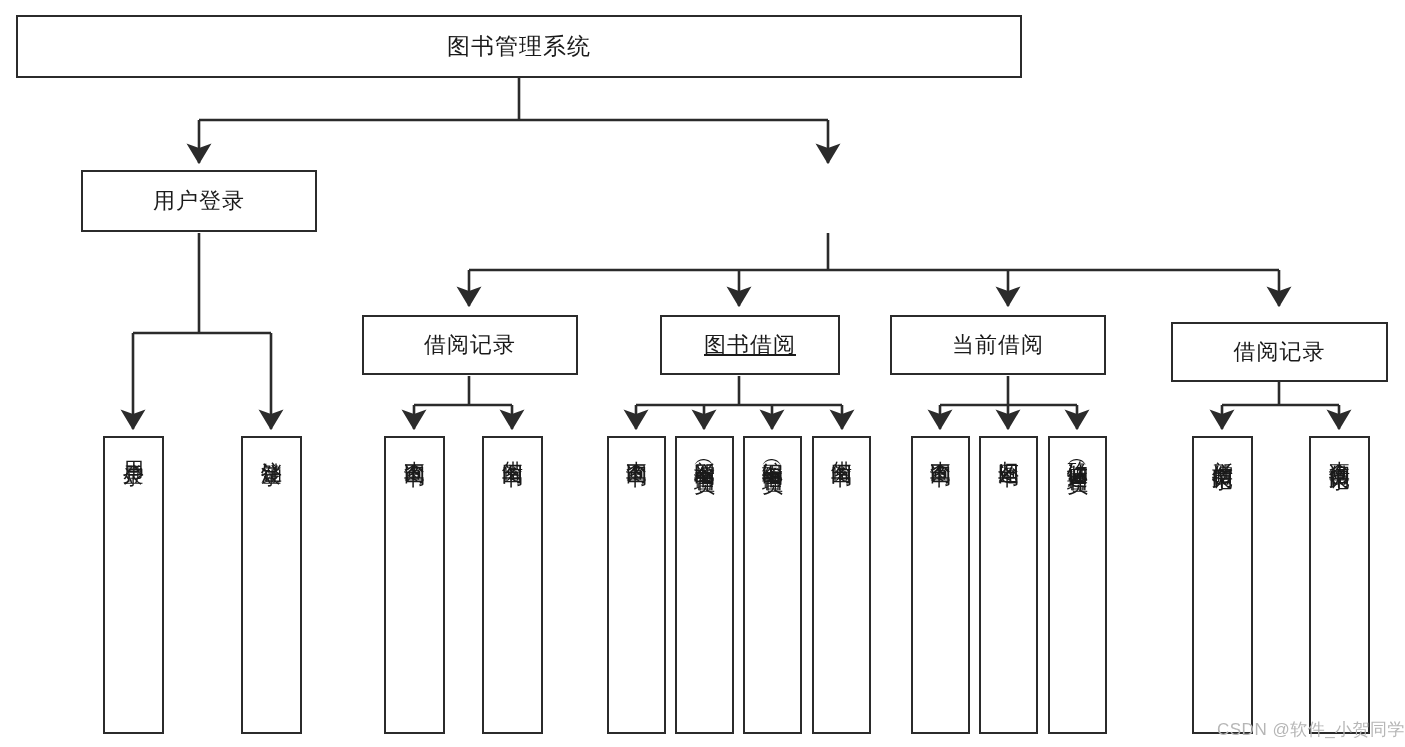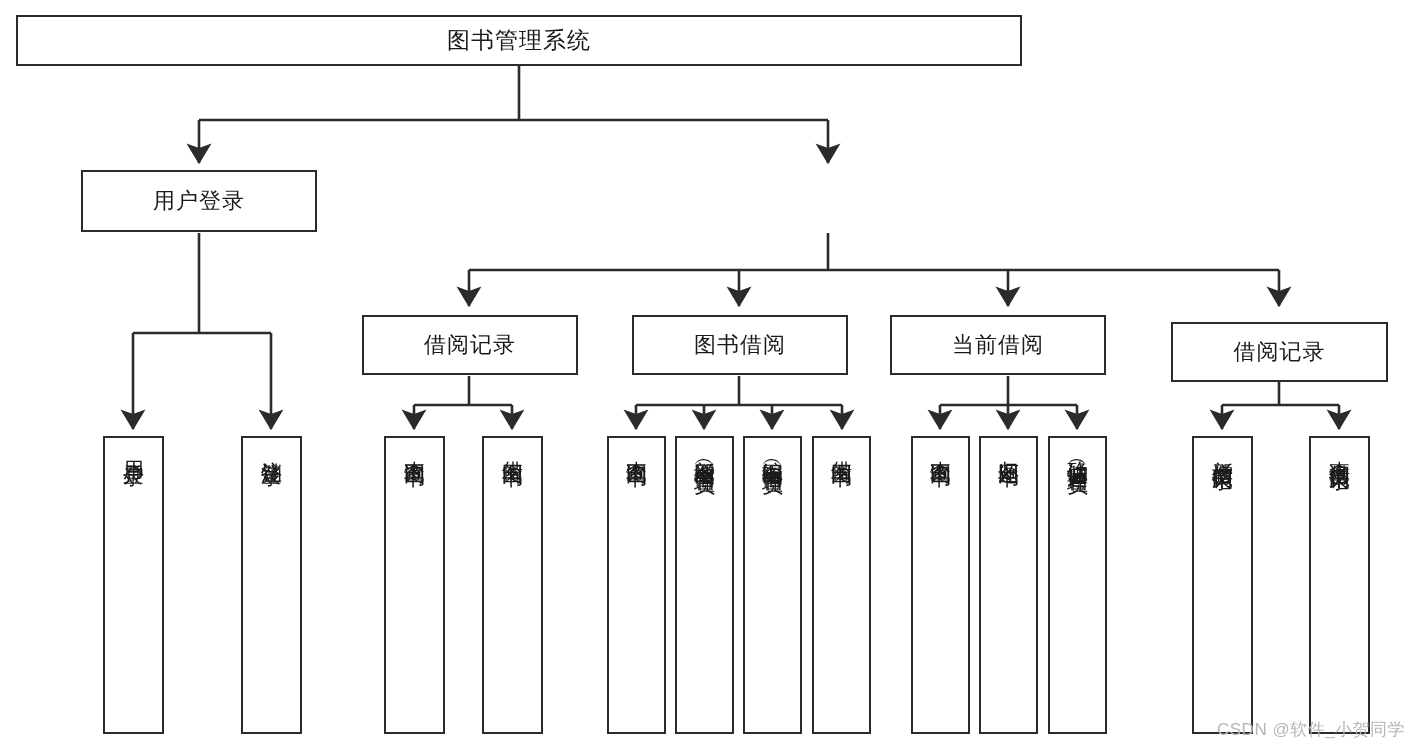--- a/index.html
+++ b/index.html
@@ -127,34 +127,34 @@
       <path d="M1008,405 L1008,429" marker-end="url(#arrow)"></path>
       <path d="M1077,405 L1077,429" marker-end="url(#arrow)"></path>
 
       <path d="M1279,376 L1279,405"></path>
       <path d="M1222,405 L1339,405"></path>
       <path d="M1222,405 L1222,429" marker-end="url(#arrow)"></path>
       <path d="M1339,405 L1339,429" marker-end="url(#arrow)"></path>
     </g>
   </svg>
 
-  <div class="node horiz title" style="left:16px; top:15px; width:1006px; height:51px;">
+  <div class="node horiz title" style="left:16px; top:15px; width:1006px; height:63px;">
     <span class="node-label">图书管理系统</span>
   </div>
 
   <div class="node horiz" style="left:81px; top:170px; width:236px; height:62px;">
     <span class="node-label">用户登录</span>
   </div>
 
 
   <div class="node horiz" style="left:362px; top:315px; width:216px; height:60px;">
     <span class="node-label">借阅记录</span>
   </div>
 
-  <div class="node horiz" style="left:632px; top:315px; width:216px; height:60px;">
+  <div class="node horiz" style="left:660px; top:315px; width:180px; height:60px;text-decoration:underline;">
     <span class="node-label">图书借阅</span>
   </div>
 
   <div class="node horiz" style="left:890px; top:315px; width:216px; height:60px;justify-content:center;">
     <span class="node-label">当前借阅</span>
   </div>
 
   <div class="node horiz" style="left:1171px; top:322px; width:217px; height:60px;">
     <span class="node-label">借阅记录</span>
   </div>

